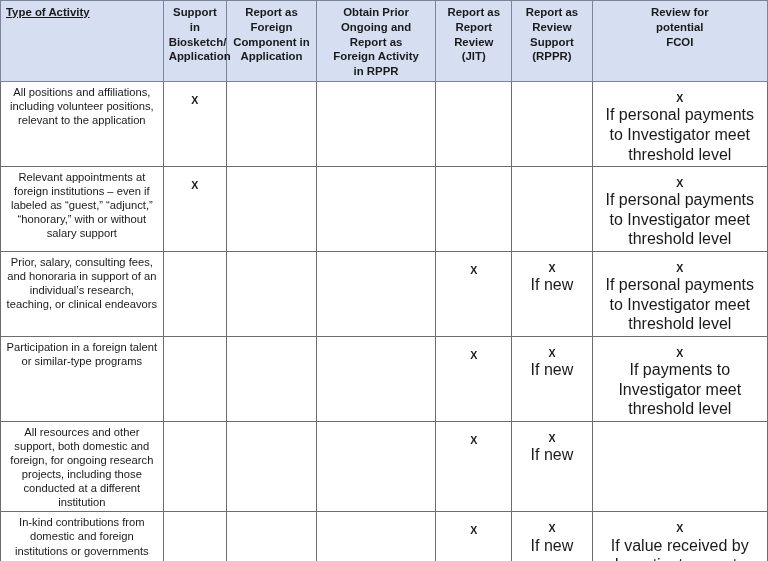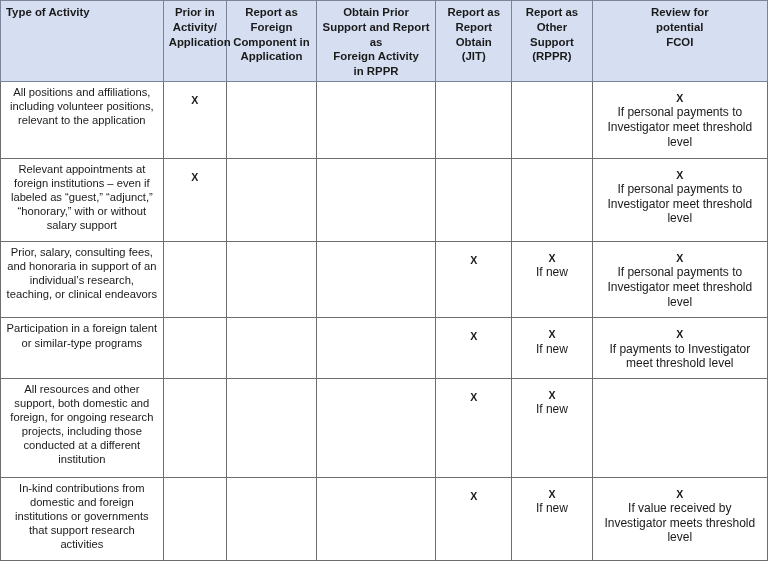--- a/index.html
+++ b/index.html
@@ -46,25 +46,25 @@
   }
   .mark {
     display: block;
     font-weight: bold;
     font-size: 10.6px;
     margin-top: 9px;
   }
   .mark.tight { margin-top: 7px; }
   .note {
     display: block;
-    font-size: 12px;
+    font-size: 16px;
     line-height: 1.22;
     margin-top: 0px;
   }
-  .col-activity { width: 154px; }
+  .col-activity { width: 154px; text-decoration: underline; }
   .col-biosketch { width: 60px; }
   .col-foreign-app { width: 85px; }
   .col-rppr-prior { width: 113px; }
   .col-other-jit { width: 72px; }
   .col-other-rppr { width: 76px; }
   .col-fcoi { width: 166px; }
   .hdr-line { display: block; }
 </style>
 </head>
 <body>
@@ -78,45 +78,45 @@
     <col class="col-other-jit">
     <col class="col-other-rppr">
     <col class="col-fcoi">
   </colgroup>
   <thead>
     <tr>
       <th class="col-activity">
           <span class="hdr-line">Type of Activity</span>
         </th>
       <th>
-          <span class="hdr-line">Prior in</span>
-          <span class="hdr-line">Activity/</span>
+          <span class="hdr-line">Support in</span>
+          <span class="hdr-line">Biosketch/</span>
           <span class="hdr-line">Application</span>
         </th>
       <th>
           <span class="hdr-line">Report as</span>
           <span class="hdr-line">Foreign</span>
           <span class="hdr-line">Component in</span>
           <span class="hdr-line">Application</span>
         </th>
       <th>
           <span class="hdr-line">Obtain Prior</span>
-          <span class="hdr-line">Support and Report as</span>
+          <span class="hdr-line">Ongoing and Report as</span>
           <span class="hdr-line">Foreign Activity</span>
           <span class="hdr-line">in RPPR</span>
         </th>
       <th>
           <span class="hdr-line">Report as</span>
           <span class="hdr-line">Report</span>
-          <span class="hdr-line">Obtain</span>
+          <span class="hdr-line">Review</span>
           <span class="hdr-line">(JIT)</span>
         </th>
       <th>
           <span class="hdr-line">Report as</span>
-          <span class="hdr-line">Other Support</span>
+          <span class="hdr-line">Review Support</span>
           <span class="hdr-line">(RPPR)</span>
         </th>
       <th>
           <span class="hdr-line">Review for</span>
           <span class="hdr-line">potential</span>
           <span class="hdr-line">FCOI</span>
         </th>
     </tr>
   </thead>
   <tbody id="table-body">

